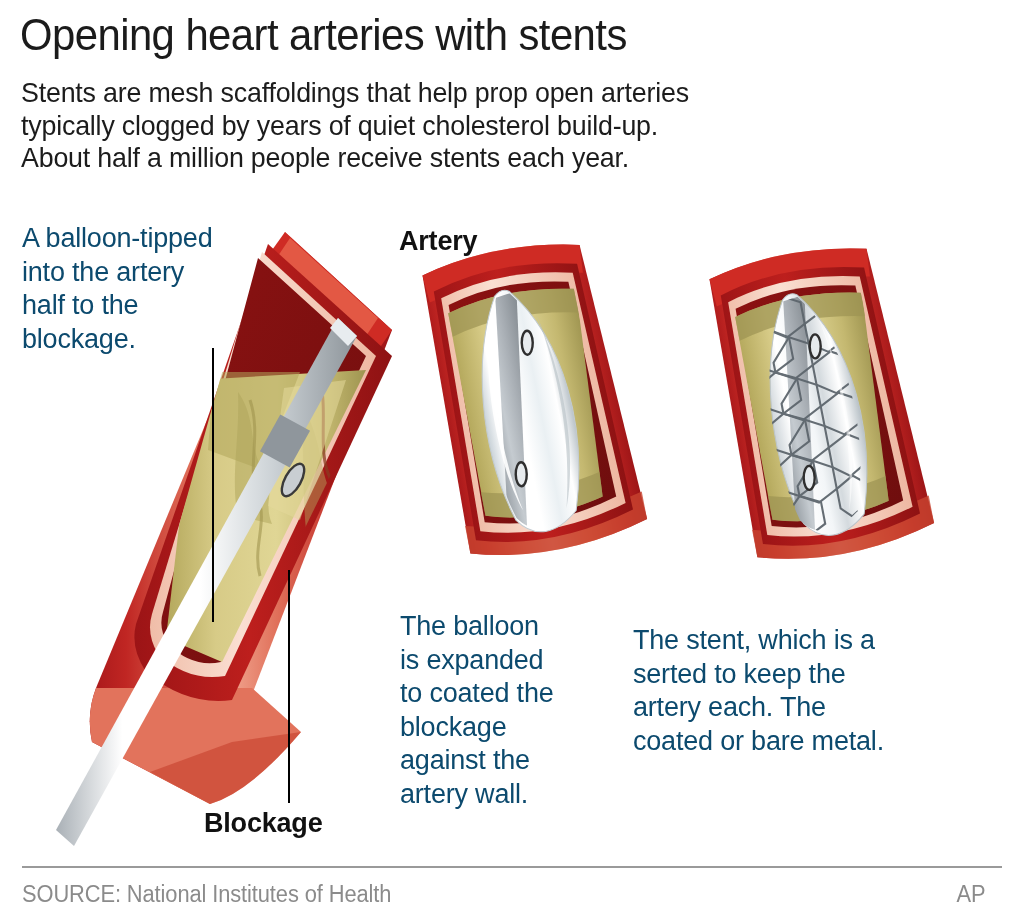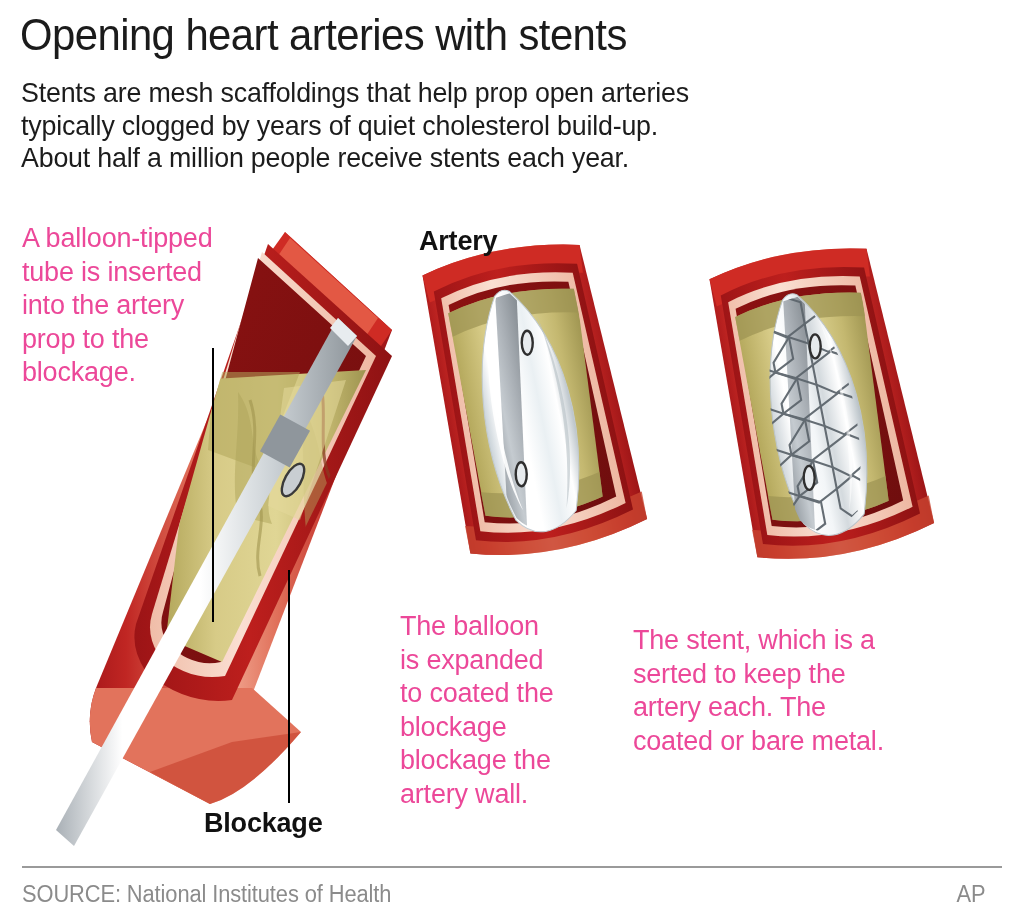--- a/index.html
+++ b/index.html
@@ -24,33 +24,33 @@
     font-size:28.5px;line-height:32.5px;font-weight:400;letter-spacing:-0.2px;
     transform:scaleX(0.94);transform-origin:left top;
     color:#1c1c1c;
   }
   .deck div{white-space:nowrap;}
 
   
   .cap{
     position:absolute;
     font-size:27px;line-height:33.5px;font-weight:400;letter-spacing:-0.2px;
-    color:#ec4899;
+    color:#0c4a6e;
   }
   .cap div{white-space:nowrap;}
   #cap-left{left:22px;top:222px;width:290px;}
   #cap-mid{left:400px;top:610px;width:235px;}
   #cap-right{left:633px;top:624px;width:370px;}
 
   
   .label-bold{
     position:absolute;font-weight:700;color:#111;
     font-size:27px;line-height:30px;letter-spacing:-0.2px;white-space:nowrap;
   }
-  #label-artery{left:419px;top:226px;}
+  #label-artery{left:399px;top:226px;}
   #label-blockage{left:204px;top:808px;}
 
   
   .leader{position:absolute;background:#000;width:1.6px;}
   #leader-balloon{left:212px;top:348px;height:274px;}
   #leader-blockage{left:288px;top:570px;height:233px;}
 
   
   #footer-rule{
     position:absolute;left:22px;top:866px;width:980px;height:2px;background:#9a9a9a;
@@ -272,32 +272,31 @@
 <div class="headline">Opening heart arteries with stents</div>
 
 <div class="deck">
   <div>Stents are mesh scaffoldings that help prop open arteries</div>
   <div>typically clogged by years of quiet cholesterol build-up.</div>
   <div>About half a million people receive stents each year.</div>
 </div>
 
 <div class="cap" id="cap-left">
   <div>A balloon-tipped</div>
-  <div>tube is inserted</div>
   <div>into the artery</div>
-  <div>prop to the</div>
+  <div>half to the</div>
   <div>blockage.</div>
 </div>
 
 <div class="cap" id="cap-mid">
   <div>The balloon</div>
   <div>is expanded</div>
   <div>to coated the</div>
   <div>blockage</div>
-  <div>blockage the</div>
+  <div>against the</div>
   <div>artery wall.</div>
 </div>
 
 <div class="cap" id="cap-right">
   <div>The stent, which is a</div>
   <div>serted to keep the</div>
   <div>artery each. The</div>
   <div>coated or bare metal.</div>
 </div>
 

